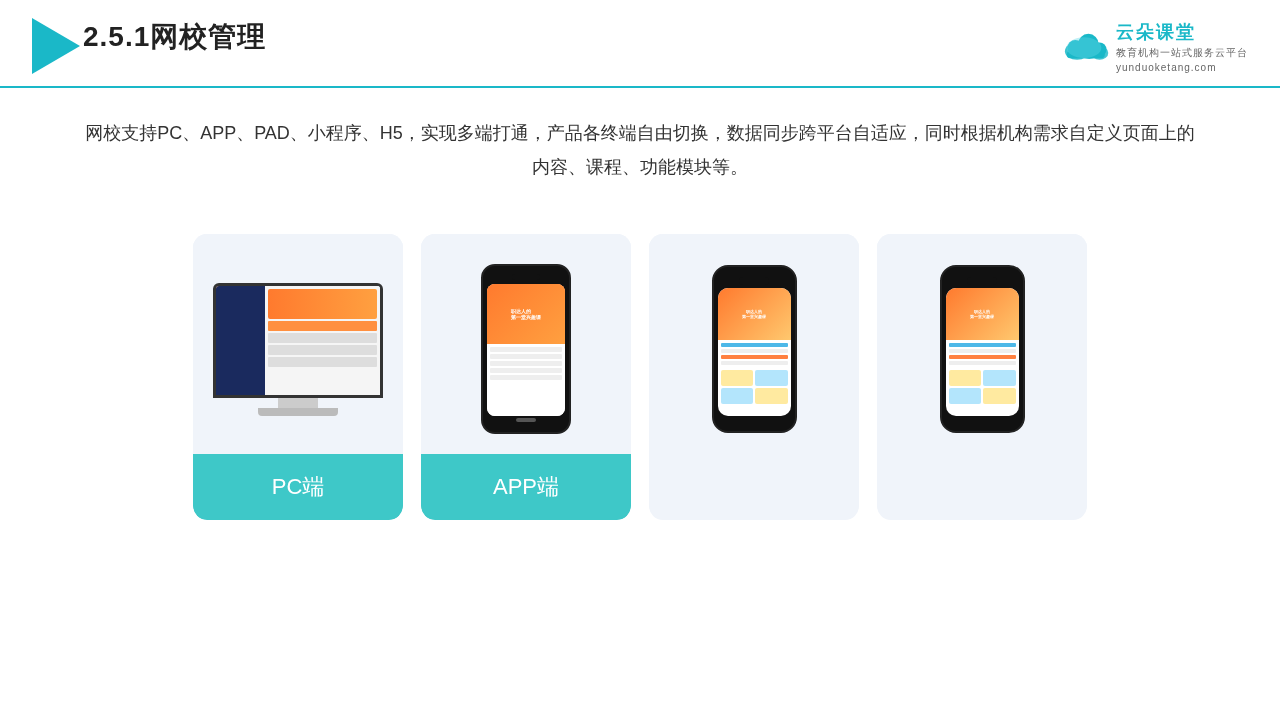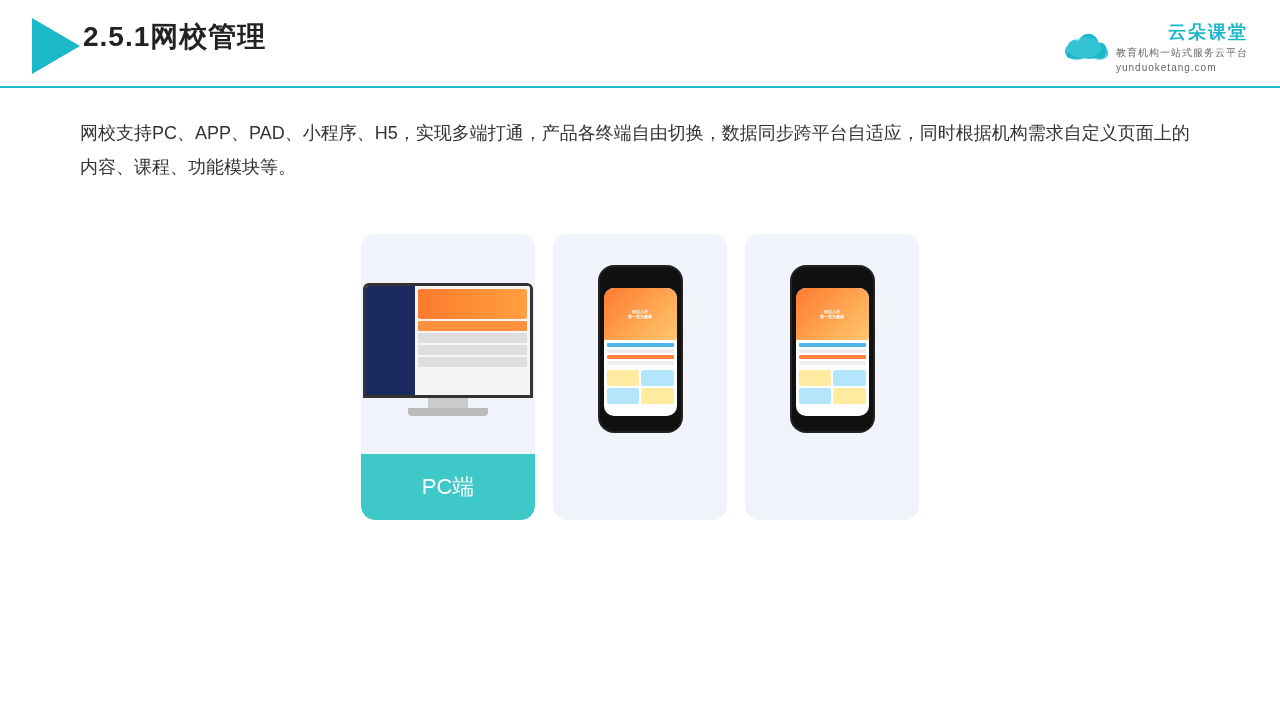--- a/index.html
+++ b/index.html
@@ -49,51 +49,51 @@
     }
     .cloud-svg {
       width: 52px;
       height: 36px;
     }
     .brand-text {
       font-size: 18px;
       font-weight: bold;
       color: #1ab8c8;
       letter-spacing: 2px;
-      text-align: right;
     }
     .brand-sub {
       font-size: 10px;
       color: #666;
       letter-spacing: 1px;
       margin-top: 2px;
       white-space: nowrap;
     }
 
     
     .description {
       padding: 28px 80px 10px 80px;
       font-size: 18px;
       color: #333;
       line-height: 1.9;
+      text-align: center;
     }
 
     
     .cards-container {
       display: flex;
       justify-content: center;
       gap: 18px;
       padding: 30px 60px 0 60px;
       margin-top: 10px;
     }
 
     .card {
       background: #f0f4fa;
       border-radius: 14px;
-      width: 174px;
+      width: 210px;
       display: flex;
       flex-direction: column;
       align-items: center;
       overflow: hidden;
       flex-shrink: 0;
     }
 
     .card-image-area {
       width: 100%;
       height: 220px;
@@ -404,20 +404,43 @@
             </div>
           </div>
         </div>
         <div class="pc-stand"></div>
         <div class="pc-base"></div>
       </div>
     </div>
     <div class="card-label">PC端</div>
   </div>
 
+  <div class="card">
+    <div class="card-image-area">
+      <div class="phone-mockup">
+        <div class="phone-body">
+          <div class="phone-notch"></div>
+          <div class="phone-screen">
+            <div class="phone-screen-content">
+              <div class="phone-banner">职达人的<br>第一堂兴趣课</div>
+              <div class="phone-body-content">
+                <div class="phone-row"></div>
+                <div class="phone-row"></div>
+                <div class="phone-row"></div>
+                <div class="phone-row"></div>
+                <div class="phone-row"></div>
+              </div>
+            </div>
+          </div>
+          <div class="phone-home"></div>
+        </div>
+      </div>
+    </div>
+    <div class="card-label">APP端</div>
+  </div>
 
 
   <div class="card">
     <div class="card-image-area">
       <div class="phone-mockup">
         <div class="mini-phone-body">
           <div class="mini-phone-notch"></div>
           <div class="mini-phone-screen">
             <div class="mini-phone-content">
               <div class="mini-phone-banner">职达人的<br>第一堂兴趣课</div>

